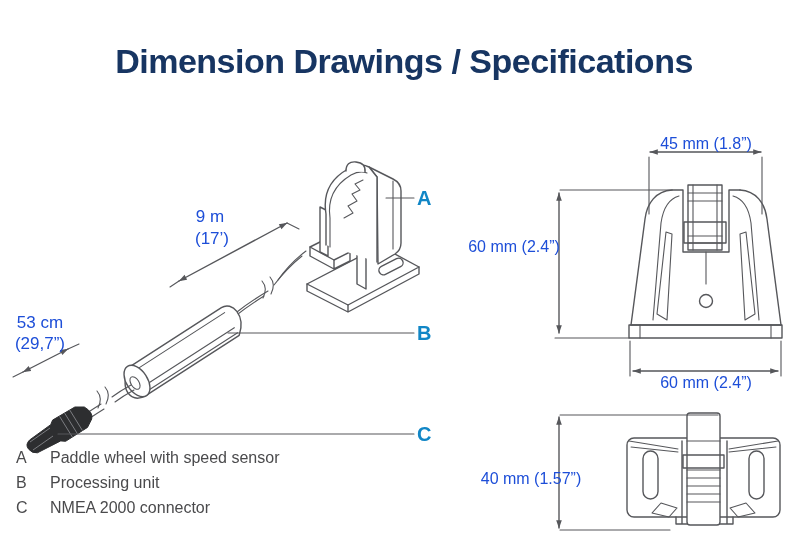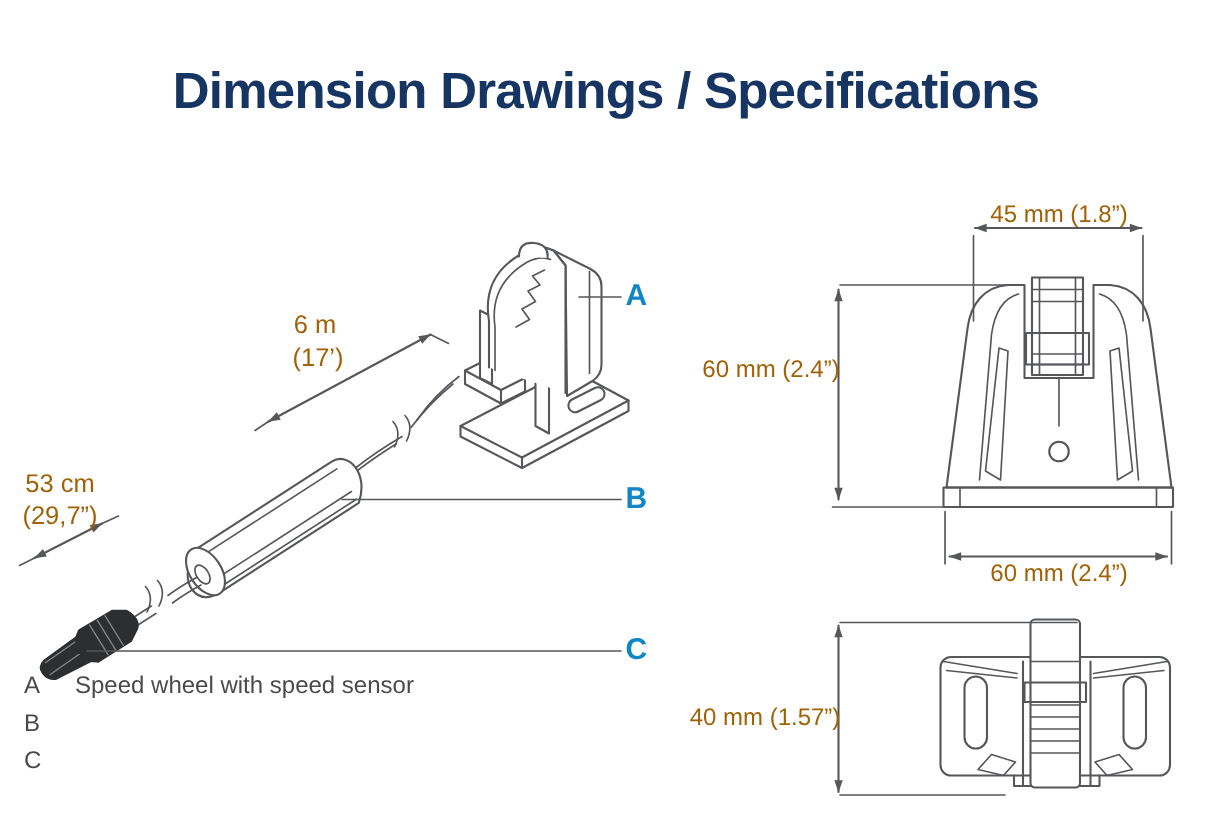--- a/index.html
+++ b/index.html
@@ -5,21 +5,21 @@
   html,body{margin:0;padding:0;background:#ffffff;}
   .canvas{
     position:relative;width:808px;height:550px;background:#ffffff;overflow:hidden;
     font-family:"Liberation Sans", sans-serif;
   }
   .title{
     position:absolute;top:6px;left:0;width:808px;text-align:center;
     color:#173562;font-weight:bold;font-size:34px;line-height:1.3;letter-spacing:-0.5px;margin-top:33px;
   }
   .dimtext{
-    position:absolute;color:#a16207;font-size:16px;white-space:nowrap;
+    position:absolute;color:#1d4ed8;font-size:16px;white-space:nowrap;
     transform:translate(-50%,-50%);
   }
   .dimtext.big{font-size:17px;}
   .bluelabel{
     position:absolute;color:#1186c6;font-size:20px;font-weight:bold;white-space:nowrap;
     transform:translate(0,-50%);
   }
   .legend{position:absolute;left:16px;top:449px;color:#4a4a4c;font-size:16px;}
   .legend .row{display:flex;margin-bottom:7px;}
   .legend .key{width:34px;}
@@ -154,41 +154,43 @@
       <path class="ln thin" d="M687,441 L720,441 M687,470 L720,470 M687,478 L720,478 M687,486 L720,486 M687,494 L720,494 M687,502 L720,502"></path>
       <rect class="ln" x="683" y="455" width="41" height="13" fill="none"></rect>
       <path class="ln thin" d="M652,513 L661,503 L677,508 L669,517 Z M755,513 L746,503 L730,508 L738,517 Z"></path>
     </g>
     <g>
       <line class="ln" x1="559" y1="417" x2="559" y2="528" marker-start="url(#arT)" marker-end="url(#arT)"></line>
       <path class="ln thin" d="M560,415 L718,415 M560,530 L670,530"></path>
     </g>
   </svg>
 
-  <span class="dimtext big" style="left:210px;top:217px">6 m</span>
+  <span class="dimtext big" style="left:210px;top:217px">9 m</span>
   <span class="dimtext big" style="left:212px;top:239px">(17’)</span>
   <span class="dimtext big" style="left:40px;top:323px">53 cm</span>
   <span class="dimtext big" style="left:40px;top:344px">(29,7”)</span>
 
   <span class="bluelabel" style="left:417px;top:198px">A</span>
   <span class="bluelabel" style="left:417px;top:333px">B</span>
   <span class="bluelabel" style="left:417px;top:434px">C</span>
 
   <span class="dimtext" style="left:706px;top:144px">45 mm (1.8”)</span>
   <span class="dimtext" style="left:514px;top:247px">60 mm (2.4”)</span>
   <span class="dimtext" style="left:706px;top:383px">60 mm (2.4”)</span>
 
-  <span class="dimtext" style="left:510px;top:479px">40 mm (1.57”)</span>
+  <span class="dimtext" style="left:531px;top:479px">40 mm (1.57”)</span>
 
   <div class="legend">
     <div class="row">
       <span class="key">A</span>
-      <span class="lbl">Speed wheel with speed sensor</span>
+      <span class="lbl">Paddle wheel with speed sensor</span>
     </div>
     <div class="row">
       <span class="key">B</span>
+      <span class="lbl">Processing unit</span>
     </div>
     <div class="row">
       <span class="key">C</span>
+      <span class="lbl">NMEA 2000 connector</span>
     </div>
   </div>
 
 </div>
 
 </body></html>

